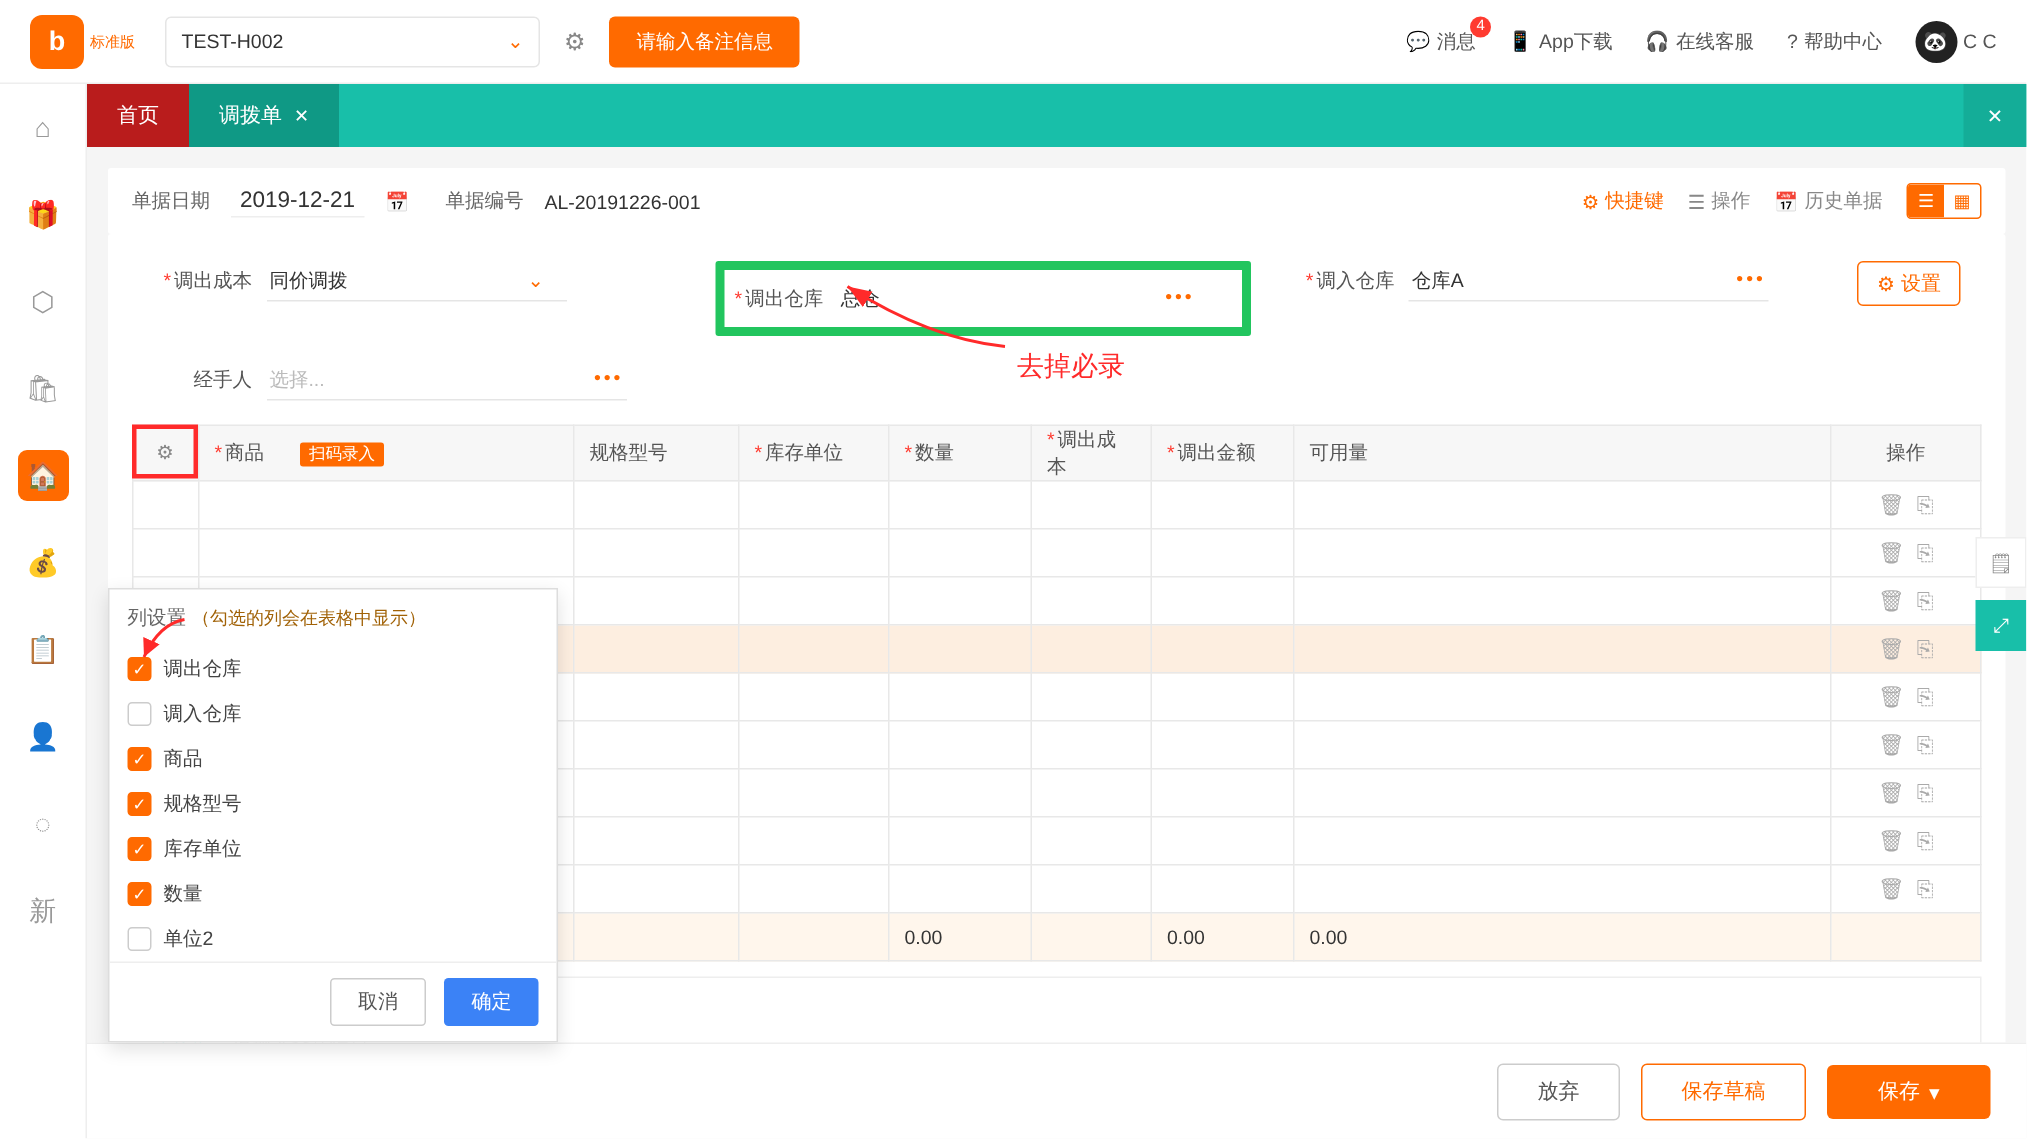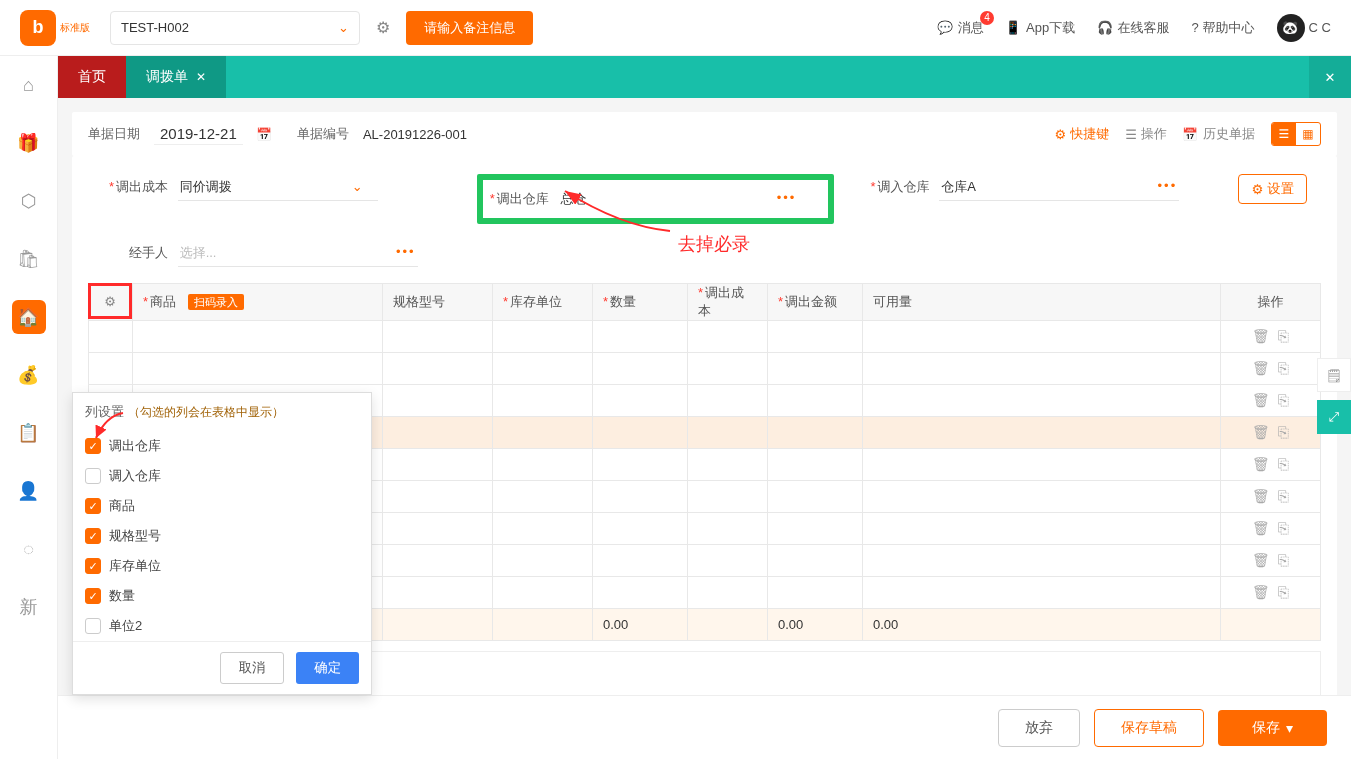--- a/index.html
+++ b/index.html
@@ -63,21 +63,21 @@
 .formrow2 { padding:0 30px 16px; display:flex; align-items:center;}
 .annot { position:absolute; color:#ff2a2a; font-size:18px; left:678px; top:232px; font-weight:400;}
 .arrow-svg{ position:absolute; left:560px; top:186px; pointer-events:none;}
 
 
 .tblwrap { position:relative; margin:0 16px;}
 .gearbox { position:absolute; left:0; top:0; width:44px; height:36px; border:3px solid #ff2a2a; display:flex; align-items:center; justify-content:center; color:#888; cursor:pointer; background:#f7f7f7; z-index:2;}
 table.grid { width:100%; border-collapse:collapse; table-layout:fixed;}
 .grid th { background:#f7f7f7; border:1px solid #e8e8e8; height:36px; font-weight:normal; color:#555; font-size:13px; text-align:left; padding:0 10px;}
 .grid th .req{ color:#ff3b30;}
-.scanbtn { background:#ff6a00; color:#fff; font-size:11px; padding:2px 6px; border-radius:2px; margin-left:12px;}
+.scanbtn { background:#ff6a00; color:#fff; font-size:11px; padding:2px 6px; border-radius:2px; margin-left:24px;}
 .grid td { border:1px solid #e8e8e8; height:32px; padding:0 10px; font-size:13px;}
 .grid tr.hl td{ background:#fdeee0;}
 .grid tr.sum td{ background:#fff6ec; font-weight:500;}
 .opcol { text-align:center !important;}
 .opicon { color:#aaa; margin:0 4px; cursor:pointer; font-size:14px;}
 
 
 .popover { position:absolute; left:14px; top:294px; width:300px; background:#fff; border:1px solid #ddd; box-shadow:0 4px 12px rgba(0,0,0,.12); z-index:5; }
 .popover .ptitle{ padding:10px 12px; font-size:13px; color:#666;}
 .popover .ptitle .hint{ color:#a16207; font-size:12px; margin-left:4px;}

